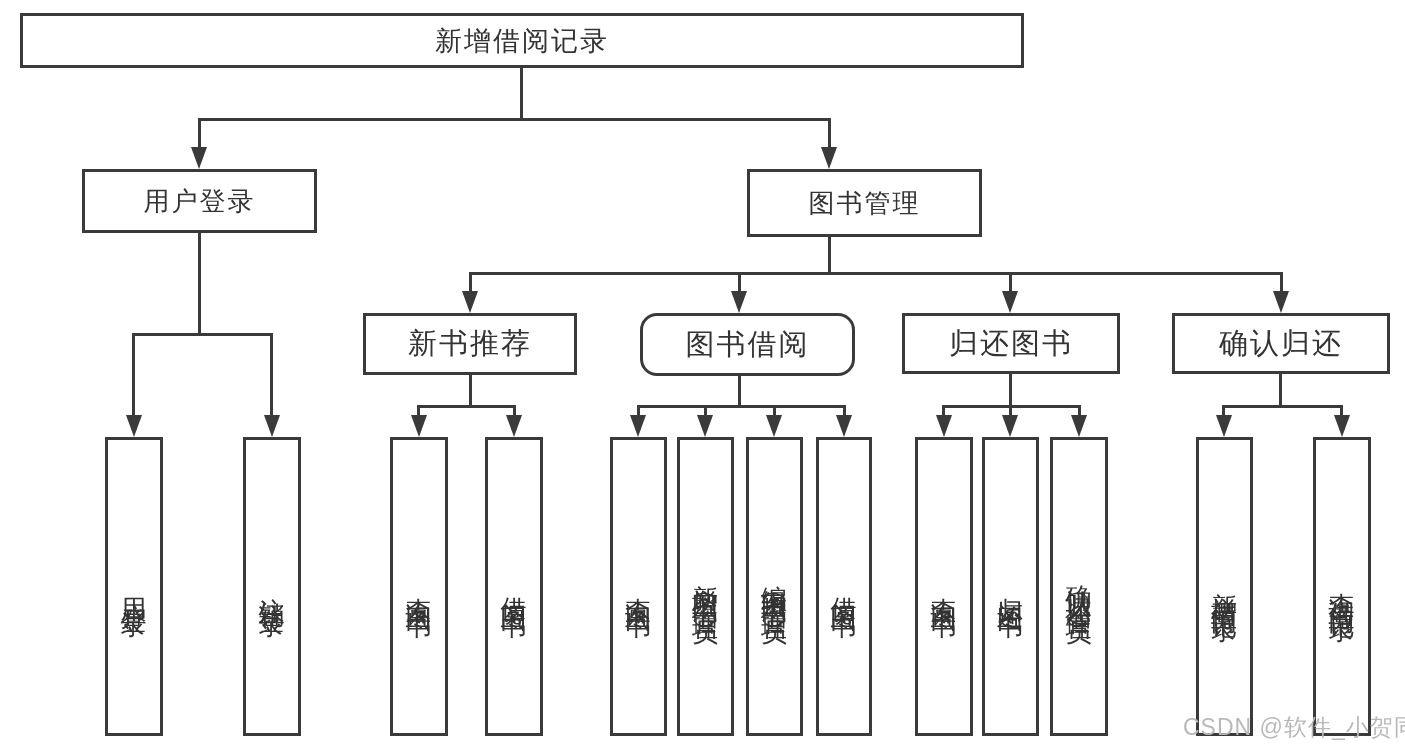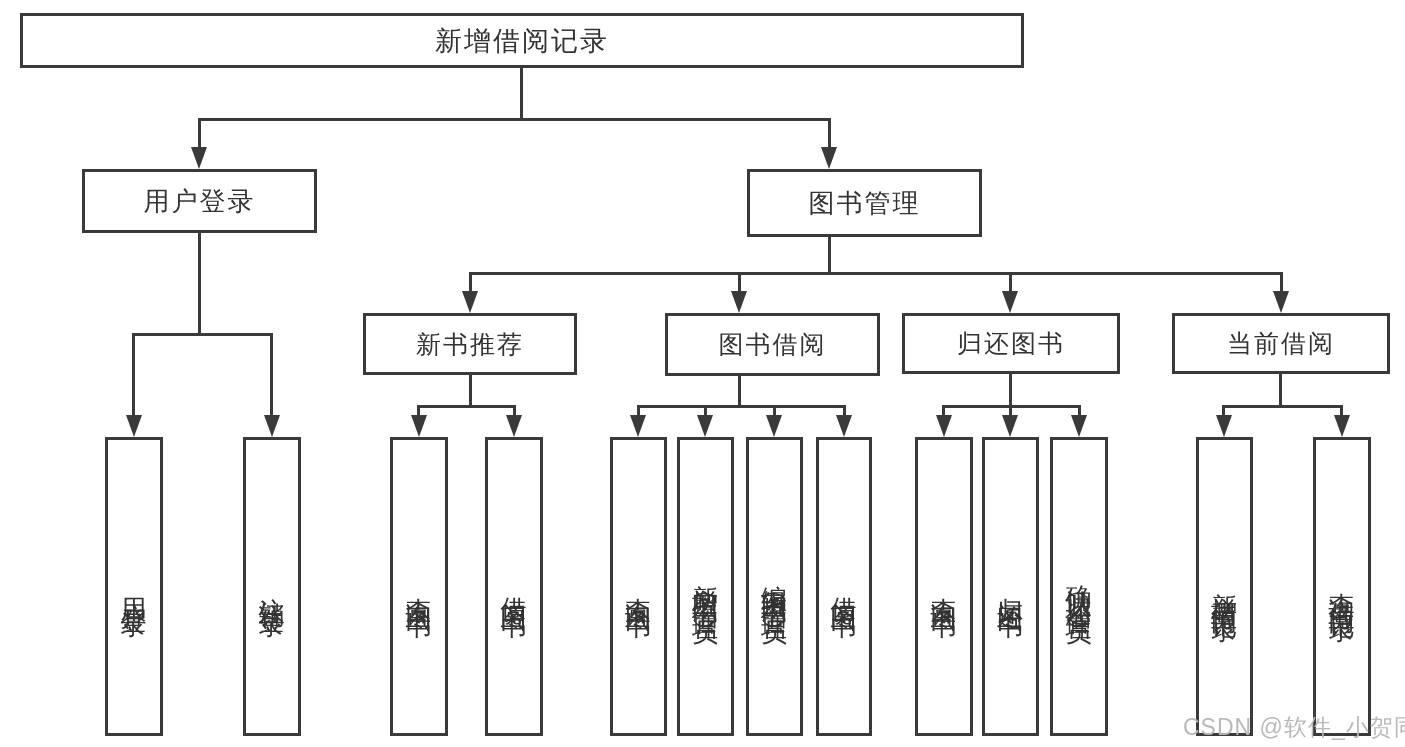--- a/index.html
+++ b/index.html
@@ -19,21 +19,21 @@
     display: flex;
     align-items: center;
     justify-content: center;
     color: #333333;
     font-size: 26px;
     letter-spacing: 2px;
     white-space: nowrap;
     z-index: 2;
   }
   .root-box { font-size: 27px; }
-  .l3-box { font-size: 25px; }
+  .l3-box { font-size: 29px; }
   .vbox {
     writing-mode: vertical-rl;
     letter-spacing: 5px;
     font-size: 26px;
     white-space: normal;
     line-height: 1;
   }
   .hline, .vline {
     position: absolute;
     background: #3a3a3a;
@@ -90,23 +90,23 @@
   <div class="vline" style="left:469px; top:272px; height:21px;"></div>
   <div class="arrow" style="left:462px; top:291px;"></div>
   <div class="vline" style="left:738px; top:272px; height:21px;"></div>
   <div class="arrow" style="left:731px; top:291px;"></div>
   <div class="vline" style="left:1009px; top:272px; height:21px;"></div>
   <div class="arrow" style="left:1002px; top:291px;"></div>
   <div class="vline" style="left:1280px; top:272px; height:21px;"></div>
   <div class="arrow" style="left:1273px; top:291px;"></div>
 
   <div class="box l3-box" style="left:363px; top:313px; width:214px; height:62px;">新书推荐</div>
-  <div class="box l3-box" style="left:665px; top:313px; width:215px; height:63px;">图书借阅</div>
+  <div class="box l3-box" style="left:640px; top:313px; width:215px; height:63px;border-radius:17px;">图书借阅</div>
   <div class="box l3-box" style="left:902px; top:313px; width:218px; height:61px;">归还图书</div>
-  <div class="box l3-box" style="left:1172px; top:313px; width:218px; height:61px;">当前借阅</div>
+  <div class="box l3-box" style="left:1172px; top:313px; width:218px; height:61px;">确认归还</div>
 
   <div class="vline" style="left:469px; top:375px; height:33px;"></div>
   <div class="hline" style="left:417px; top:405px; width:99px;"></div>
   <div class="vline" style="left:417px; top:405px; height:14px;"></div>
   <div class="arrow" style="left:411px; top:415px;"></div>
   <div class="vline" style="left:513px; top:405px; height:14px;"></div>
   <div class="arrow" style="left:506px; top:415px;"></div>
 
   <div class="vline" style="left:738px; top:376px; height:32px;"></div>
   <div class="hline" style="left:637px; top:405px; width:209px;"></div>

